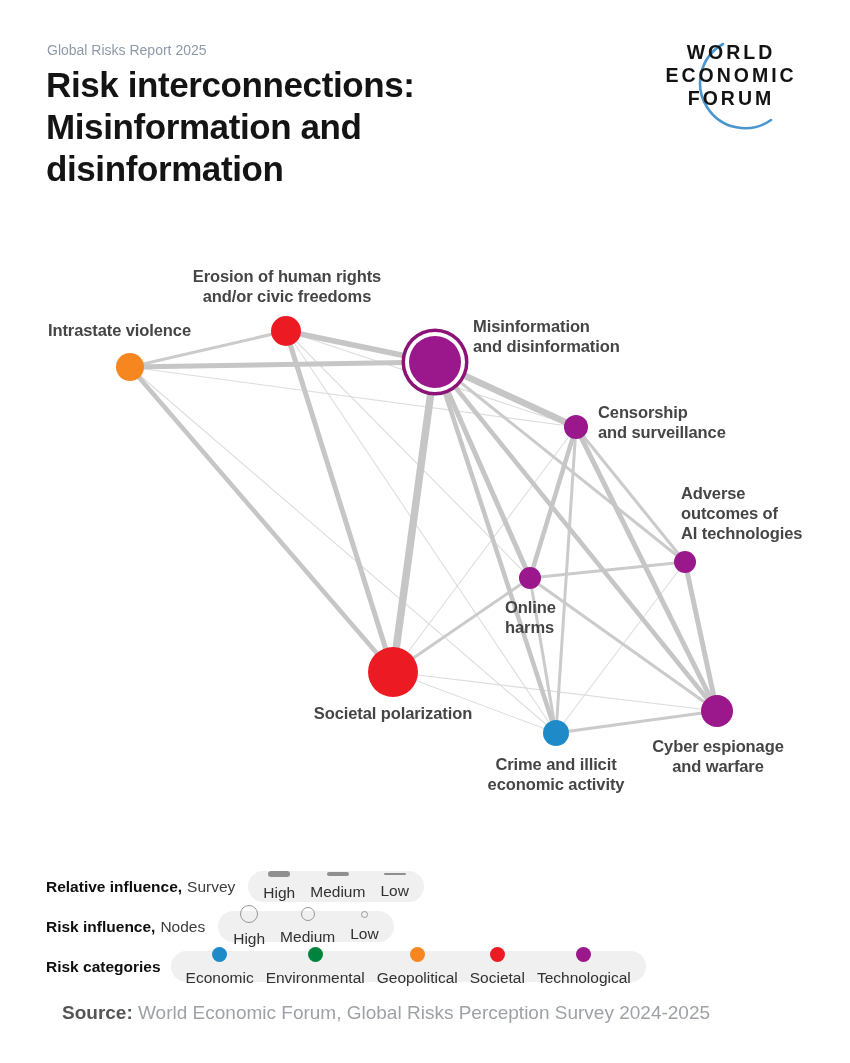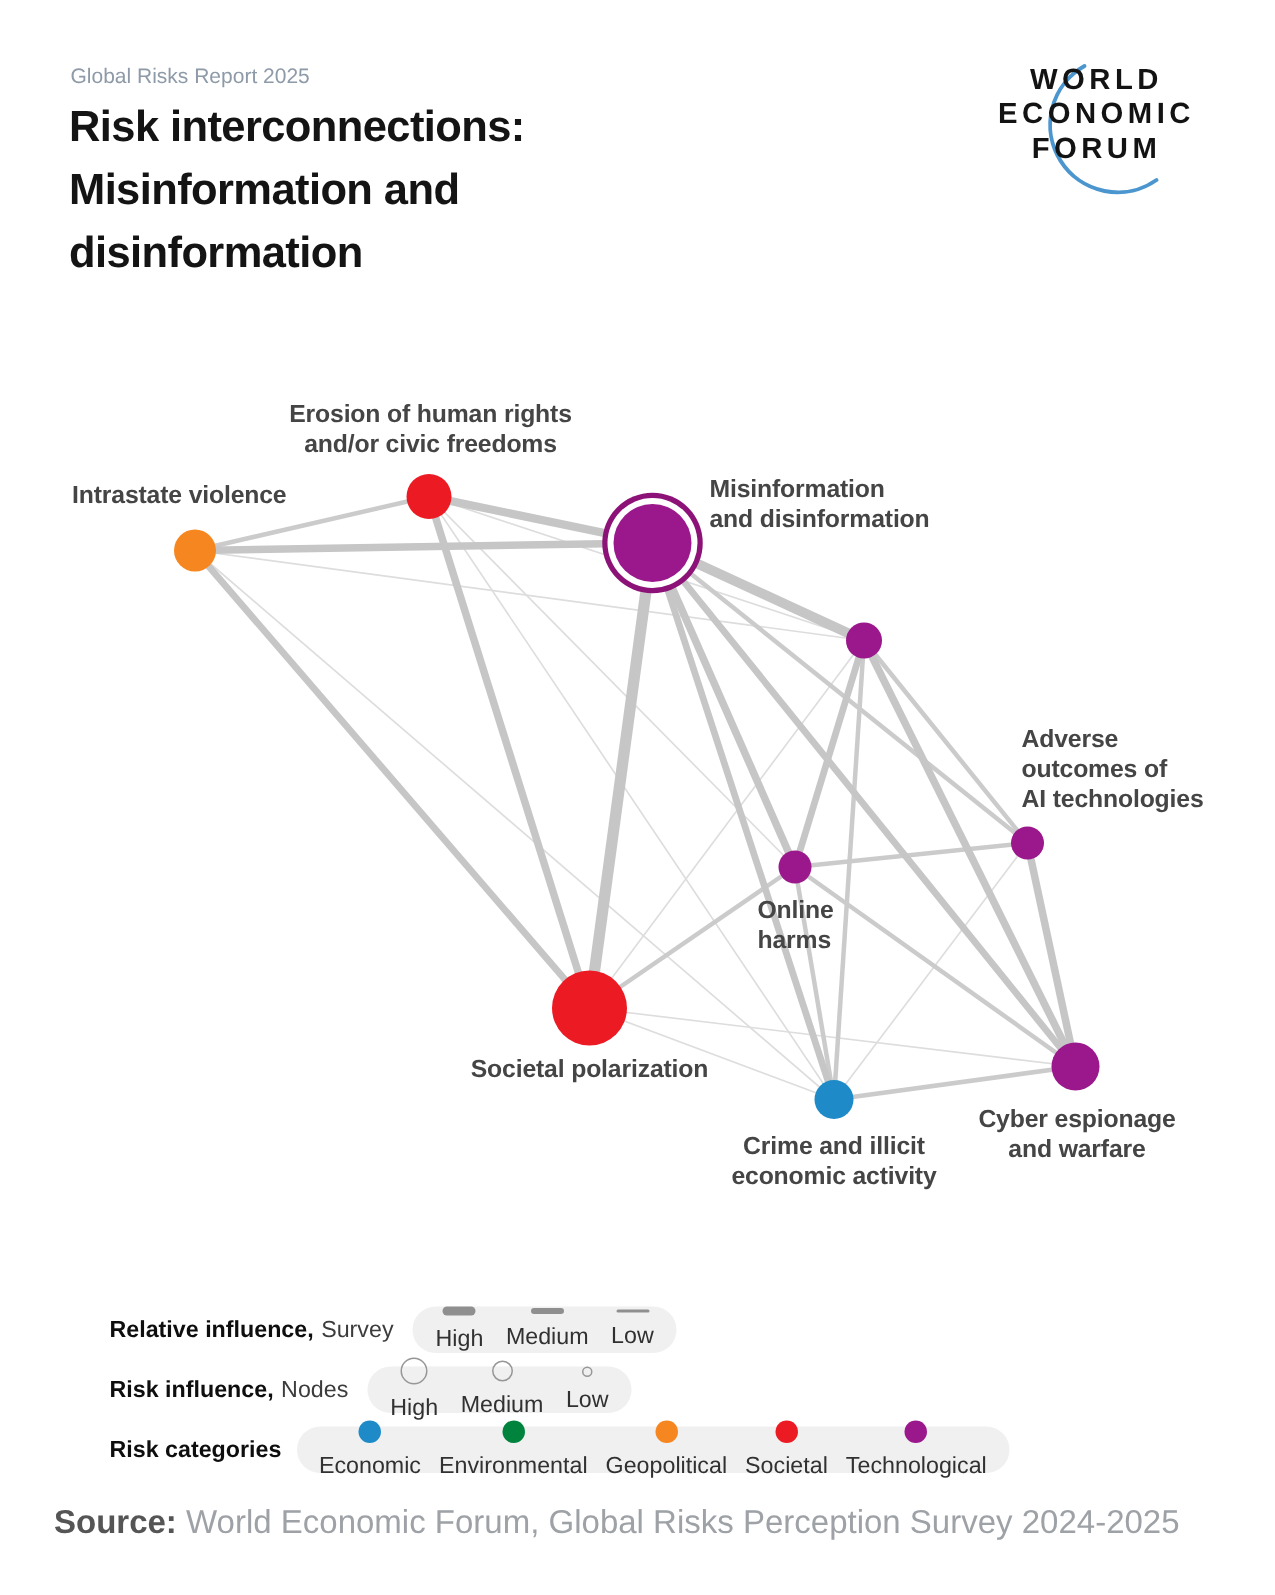--- a/index.html
+++ b/index.html
@@ -1,44 +1,44 @@
 <!DOCTYPE html>
 <html><head>
 <meta charset="utf-8">
 <style>
   html,body{margin:0;padding:0;background:#fff;}
   .page{position:relative;width:850px;height:1063px;background:#fff;overflow:hidden;
         font-family:"Liberation Sans",sans-serif;-webkit-font-smoothing:antialiased;}
   .kicker{position:absolute;left:47px;top:42px;font-size:14px;color:#8E9AA8;letter-spacing:0;}
-  .title{position:absolute;left:46px;top:64px;font-size:29px;font-weight:700;line-height:42px;
+  .title{position:absolute;left:46px;top:64px;font-size:35px;font-weight:700;line-height:42px;
          color:#141414;white-space:pre-line;letter-spacing:-0.4px;}
   .logo{position:absolute;left:653px;top:36px;}
   .logo text{font-family:"Liberation Sans",sans-serif;font-weight:700;fill:#131313;}
 
   #network{position:absolute;left:0;top:0;width:850px;height:1063px;}
   #edge-svg{position:absolute;left:0;top:0;z-index:1;}
   .node{position:absolute;border-radius:50%;z-index:3;}
   .node-label{position:absolute;z-index:4;font-size:16.5px;font-weight:700;color:#454545;
               line-height:1.2;white-space:pre-line;letter-spacing:-0.1px;}
   .node-label.center{transform:translateX(-50%);text-align:center;}
 
   .lg-row{position:absolute;left:46px;display:flex;align-items:center;font-size:15.5px;color:#1a1a1a;z-index:5;}
   .row-edges{top:871px;}.row-nodes{top:911px;}.row-cats{top:951px;}
-  .lg-title{font-weight:700;color:#0e0e0e;margin-left:27px;}
+  .lg-title{font-weight:700;color:#0e0e0e;}
   .lg-sub{color:#3c3c3c;margin-left:5px;}
   .pill{display:inline-flex;align-items:center;background:#F0F0F0;border-radius:17px;height:31px;
         padding:0 15px;margin-left:13px;gap:15px;}
   .row-cats .pill{gap:12px;margin-left:10px;}
   .lg-item{display:inline-flex;align-items:center;gap:7px;color:#313131;flex-direction:column;}
   .dash{display:inline-block;width:22px;border-radius:3px;background:#8F8F8F;}
   .dash-high{height:6px;}.dash-medium{height:3.5px;}.dash-low{height:1.5px;}
   .ring{display:inline-block;border:1.5px solid #979797;border-radius:50%;background:transparent;box-sizing:border-box;}
   .ring-high{width:18px;height:18px;}.ring-medium{width:14px;height:14px;}.ring-low{width:7px;height:7px;}
   .cat-dot{display:inline-block;width:15px;height:15px;border-radius:50%;background:#999;}
-  .source{position:absolute;left:36px;top:1002px;font-size:22px;color:#9EA2A6;z-index:5;}
+  .source{position:absolute;left:62px;top:1002px;font-size:19px;color:#9EA2A6;z-index:5;}
   .source b{color:#555;font-weight:700;}
 </style>
 </head>
 <body>
 
 <div class="page">
 
   <div class="kicker">Global Risks Report 2025</div>
   <h1 class="title" style="margin:0;">Risk interconnections:
 Misinformation and
@@ -87,20 +87,22 @@
 
   <div class="node" style="left: 116px; top: 353px; height: 28px; width: 28px; background: rgb(246, 134, 31);"></div>
       <div class="node-label left" style="left: 48px; top: 321px;">Intrastate violence</div>
       <div class="node" style="left: 271px; top: 316px; height: 30px; width: 30px; background: rgb(236, 27, 35);"></div>
       <div class="node-label center" style="left: 287px; top: 267px;">Erosion of human rights
 and/or civic freedoms</div>
       <div class="node" style="left: 409px; top: 336px; height: 52px; width: 52px; background: rgb(154, 23, 140); box-shadow: rgb(255, 255, 255) 0px 0px 0px 4px, rgb(140, 18, 119) 0px 0px 0px 7.5px;"></div>
       <div class="node-label left" style="left: 473px; top: 317px;">Misinformation
 and disinformation</div>
       <div class="node" style="left: 564px; top: 415px; height: 24px; width: 24px; background: rgb(154, 23, 140);"></div>
+      <div class="node-label left" style="left: 598px; top: 403px;">Censorship
+and surveillance</div>
       <div class="node" style="left: 674px; top: 551px; height: 22px; width: 22px; background: rgb(154, 23, 140);"></div>
       <div class="node-label left" style="left: 681px; top: 484px;">Adverse
 outcomes of
 AI technologies</div>
       <div class="node" style="left: 519px; top: 567px; height: 22px; width: 22px; background: rgb(154, 23, 140);"></div>
       <div class="node-label left" style="left: 505px; top: 598px;">Online
 harms</div>
       <div class="node" style="left: 368px; top: 647px; height: 50px; width: 50px; background: rgb(236, 27, 35);"></div>
       <div class="node-label center" style="left: 393px; top: 704px;">Societal polarization</div>
       <div class="node" style="left: 543px; top: 720px; height: 26px; width: 26px; background: rgb(30, 139, 200);"></div>

